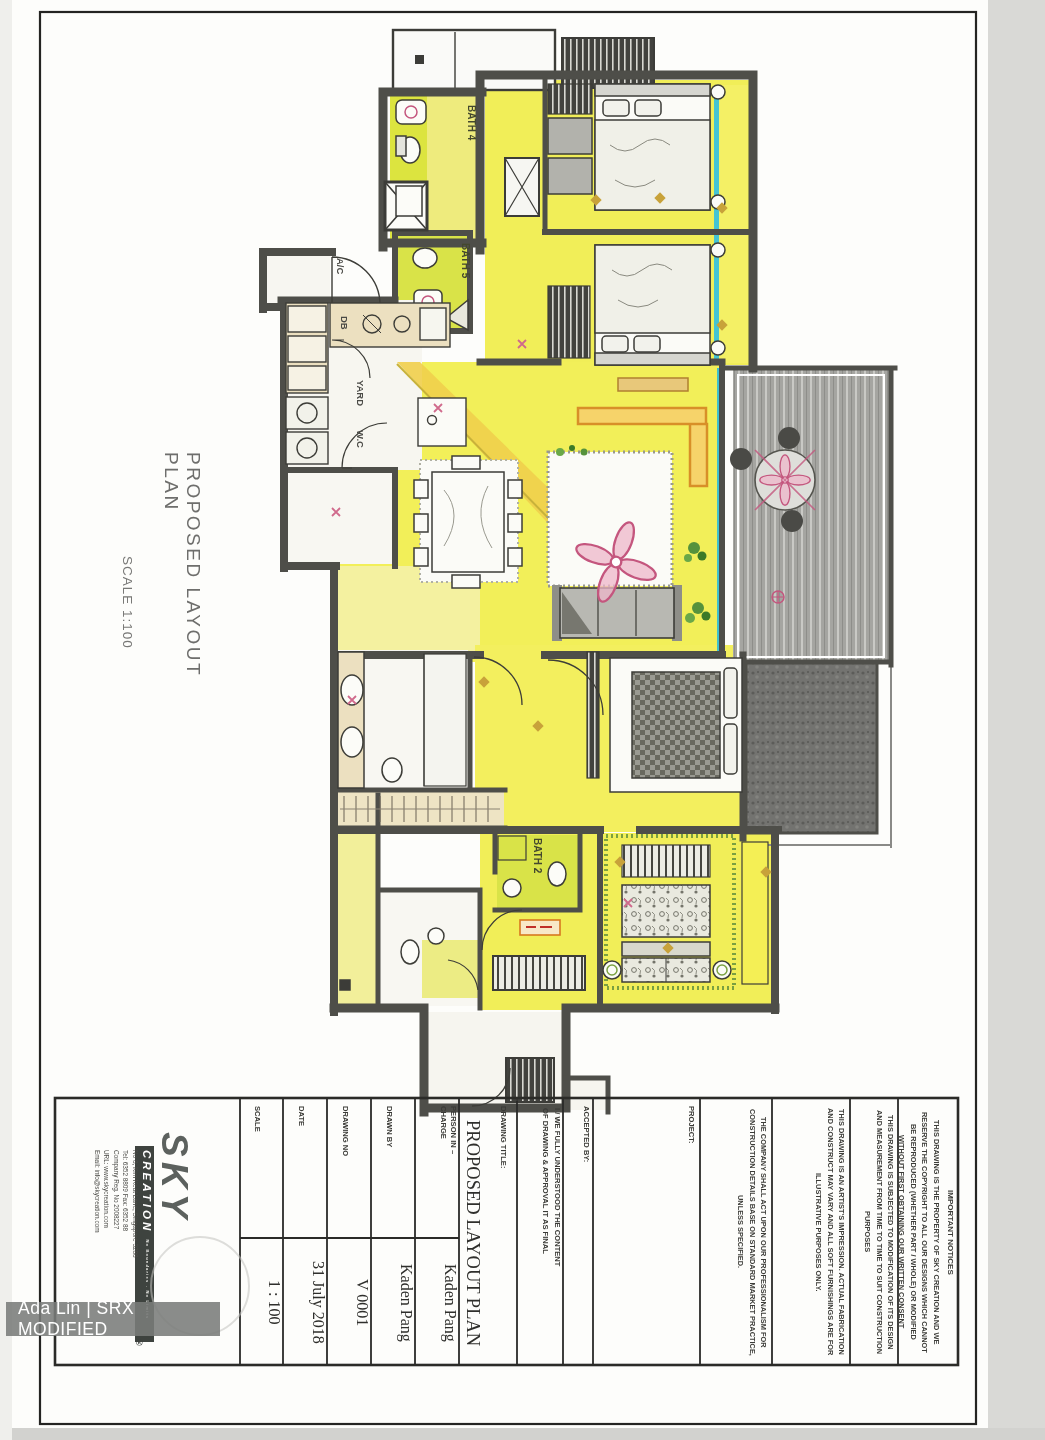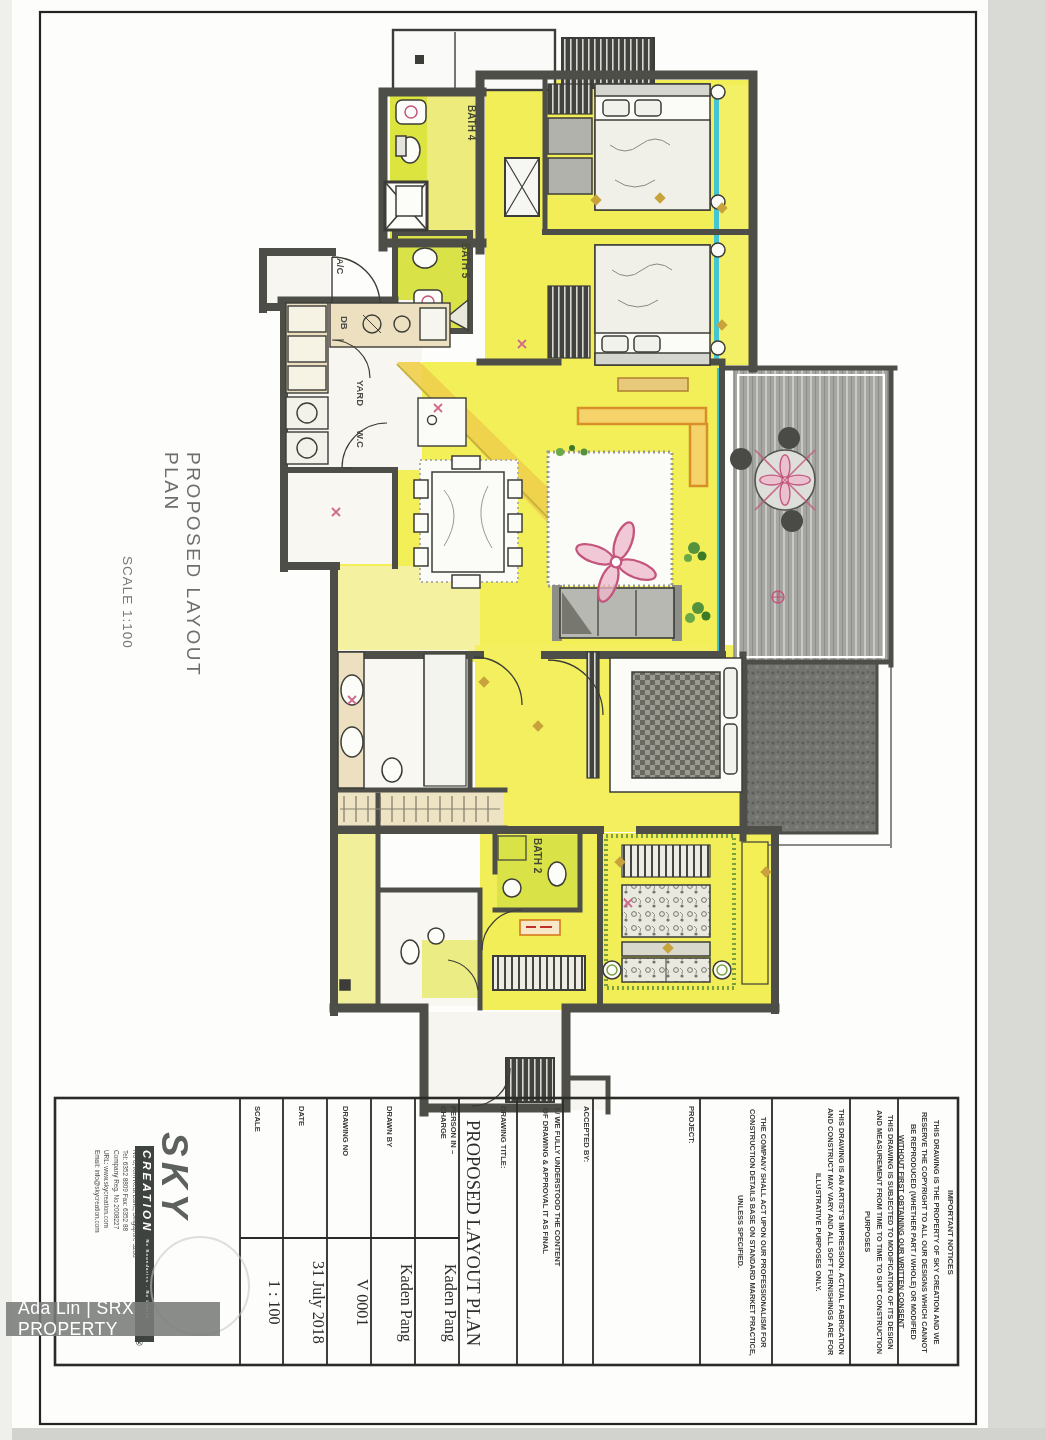--- a/index.html
+++ b/index.html
@@ -424,14 +424,14 @@
 <div class="txt vrl tb-note" style="left:705px;top:1108px;height:248px;width:64px;">THE COMPANY SHALL ACT UPON OUR PROFESSIONALISM FOR CONSTRUCTION DETAILS BASE ON STANDARD MARKET PRACTICE, UNLESS SPECIFIED.</div>
 <div class="txt vrl tb-note" style="left:777px;top:1108px;height:248px;width:70px;">THIS DRAWING IS AN ARTIST'S IMPRESSION. ACTUAL FABRICATION AND CONSTRUCT MAY VARY AND ALL SOFT FURNISHINGS ARE FOR ILLUSTRATIVE PURPOSES ONLY.</div>
 <div class="txt vrl tb-note" style="left:854px;top:1108px;height:248px;width:42px;">THIS DRAWING IS SUBJECTED TO MODIFICATION OF ITS DESIGN AND MEASUREMENT FROM TIME TO TIME TO SUIT CONSTRUCTION PURPOSES</div>
 <div class="txt vrl" style="left:901px;top:1108px;height:248px;width:55px;">
   <div class="tb-note" style="font-size:8px;margin-left:2px;">IMPORTANT NOTICES</div>
   <div class="tb-note">THIS DRAWING IS THE PROPERTY OF SKY CREATION AND WE RESERVE THE COPYRIGHT TO ALL OUR DESIGNS WHICH CANNOT BE REPRODUCED (WHETHER PART / WHOLE) OR MODIFIED WITHOUT FIRST OBTAINING OUR WRITTEN CONSENT</div>
 </div>
 
 <div class="wm-circle"></div>
 <div class="wm-bar">
-  <span>Ada Lin | SRX PROPERTY</span>
+  <span>Ada Lin | SRX MODIFIED</span>
 </div>
 
 </body></html>

